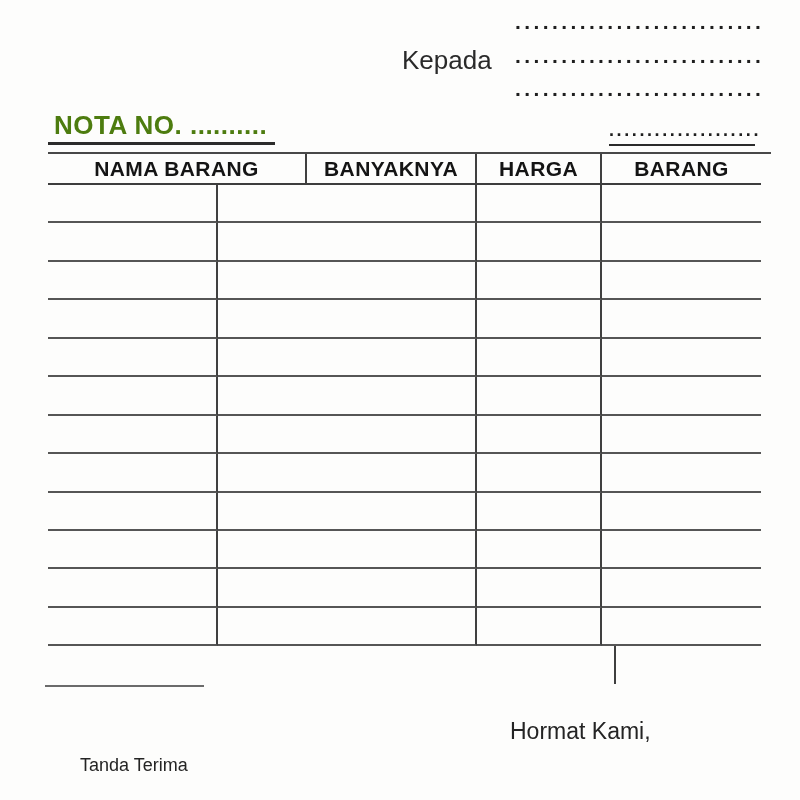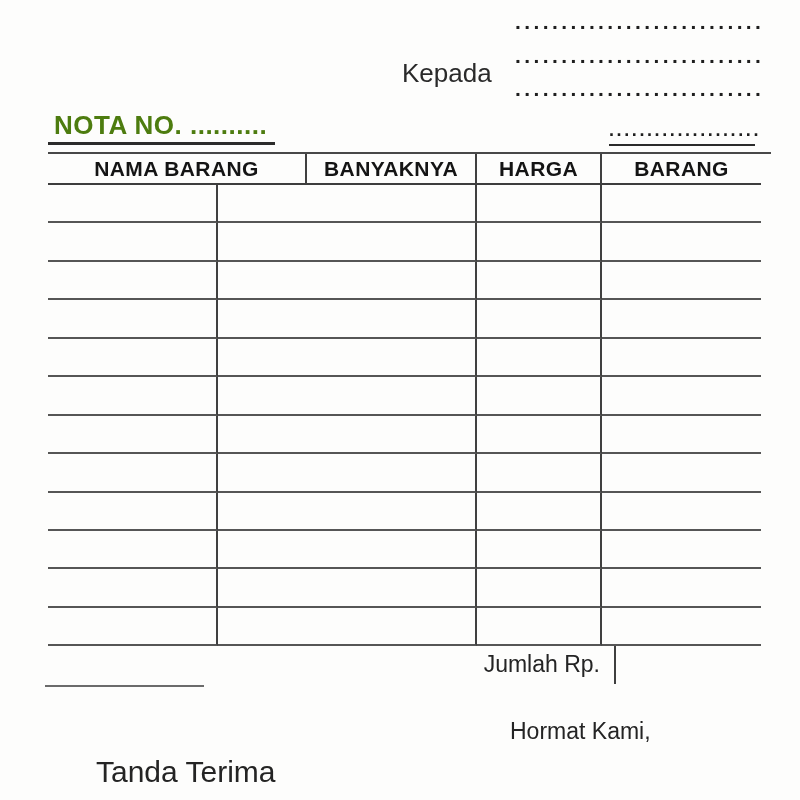--- a/index.html
+++ b/index.html
@@ -4,21 +4,21 @@
 <style>
   html,body{margin:0;padding:0;background:#e9e9e9;}
   .sheet{
     position:relative;width:800px;height:800px;margin:0 auto;
     background:#fdfdfc;overflow:hidden;
     font-family:"Liberation Sans","DejaVu Sans",sans-serif;
     color:#222;
   }
   
   .kepada-label{
-    position:absolute;left:402px;top:58px;
+    position:absolute;left:402px;top:45px;
     font-size:26px;color:#2a2a2a;
   }
   .kepada-lines{
     position:absolute;left:515px;top:5px;width:245px;
   }
   .dotline{
     height:33.5px;line-height:33.5px;
     font-weight:bold;font-size:21px;letter-spacing:3.4px;
     color:#1e1e1e;white-space:nowrap;overflow:hidden;
   }
@@ -72,21 +72,21 @@
   .total-col-line{
     position:absolute;left:614px;top:646px;width:2px;height:38px;
     background:#3f3f3f;
   }
   .left-short-line{
     position:absolute;left:45px;top:685px;width:159px;height:2px;
     background:#6b6b6b;
   }
   .tanda-terima{
     position:absolute;left:80px;top:755px;
-    font-size:30px;color:#242424;margin-left:16px;
+    font-size:18px;color:#242424;
   }
   .hormat-kami{
     position:absolute;left:510px;top:718px;
     font-size:23px;color:#242424;
   }
 </style>
 </head>
 <body>
 
 <div class="sheet">
@@ -179,21 +179,20 @@
         <div class="cell c3"></div>
       </div>
       <div class="trow">
         <div class="cell c0"></div>
         <div class="cell c1"></div>
         <div class="cell c2"></div>
         <div class="cell c3"></div>
       </div>
     </div>
 
-  <div class="jumlah-label">Jumlah Rp.</div>
 
   <div class="total-col-line"></div>
 
   <div class="left-short-line"></div>
 
   <div class="tanda-terima">Tanda Terima</div>
 
   <div class="hormat-kami">Hormat Kami,</div>
 
 </div>

